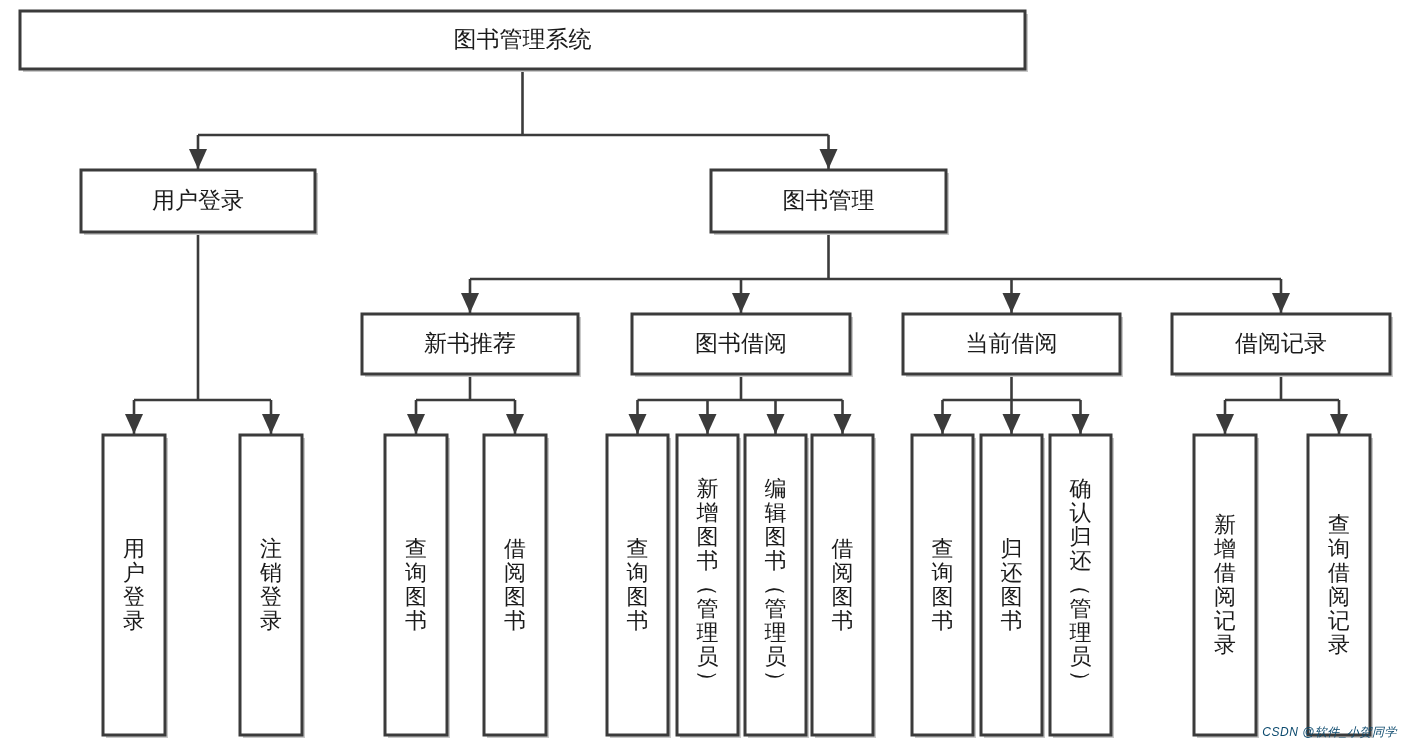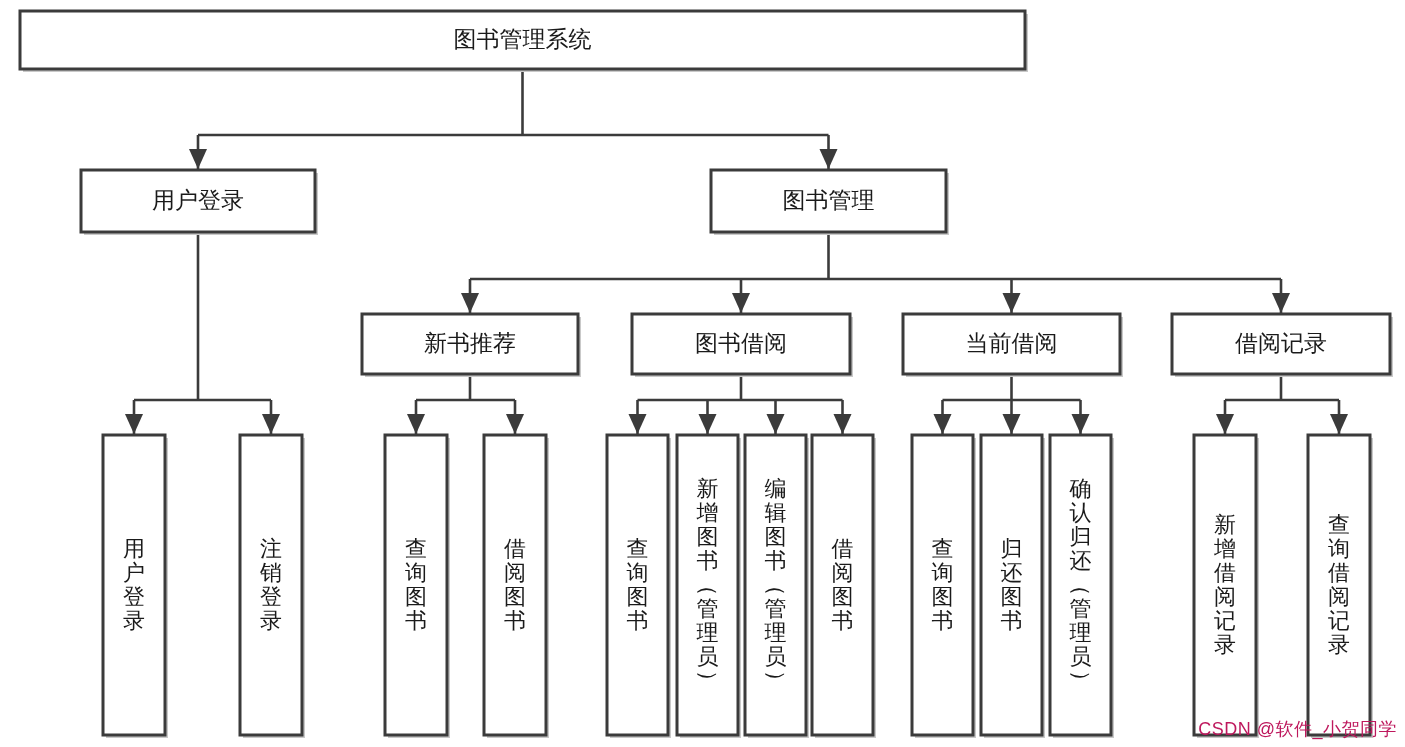--- a/index.html
+++ b/index.html
@@ -57,25 +57,26 @@
     font-size: 22px;
     fill: #1a1a1a;
     text-anchor: middle;
     white-space: pre;
   }
   .watermark {
     position: absolute;
     right: 8px;
     bottom: 6px;
     font-family: "Liberation Sans", "DejaVu Sans", sans-serif;
-    font-size: 18px;
-    color: #be185d;
+    font-size: 12px;
+    color: #0c4a6e;
     letter-spacing: 0.5px;
     user-select: none;
     pointer-events: none;
+    font-style: italic;
   }
 </style>
 </head>
 <body>
 
 <div id="diagram-root">
   <svg class="diagram-canvas" id="diagram-svg" viewBox="0 0 1405 747" xmlns="http://www.w3.org/2000/svg">
     <g id="edge-layer">
         <path d="M 522.5 69 L 522.5 135" class="connector"></path>
         <path d="M 198 135 L 828.5 135" class="connector"></path>

